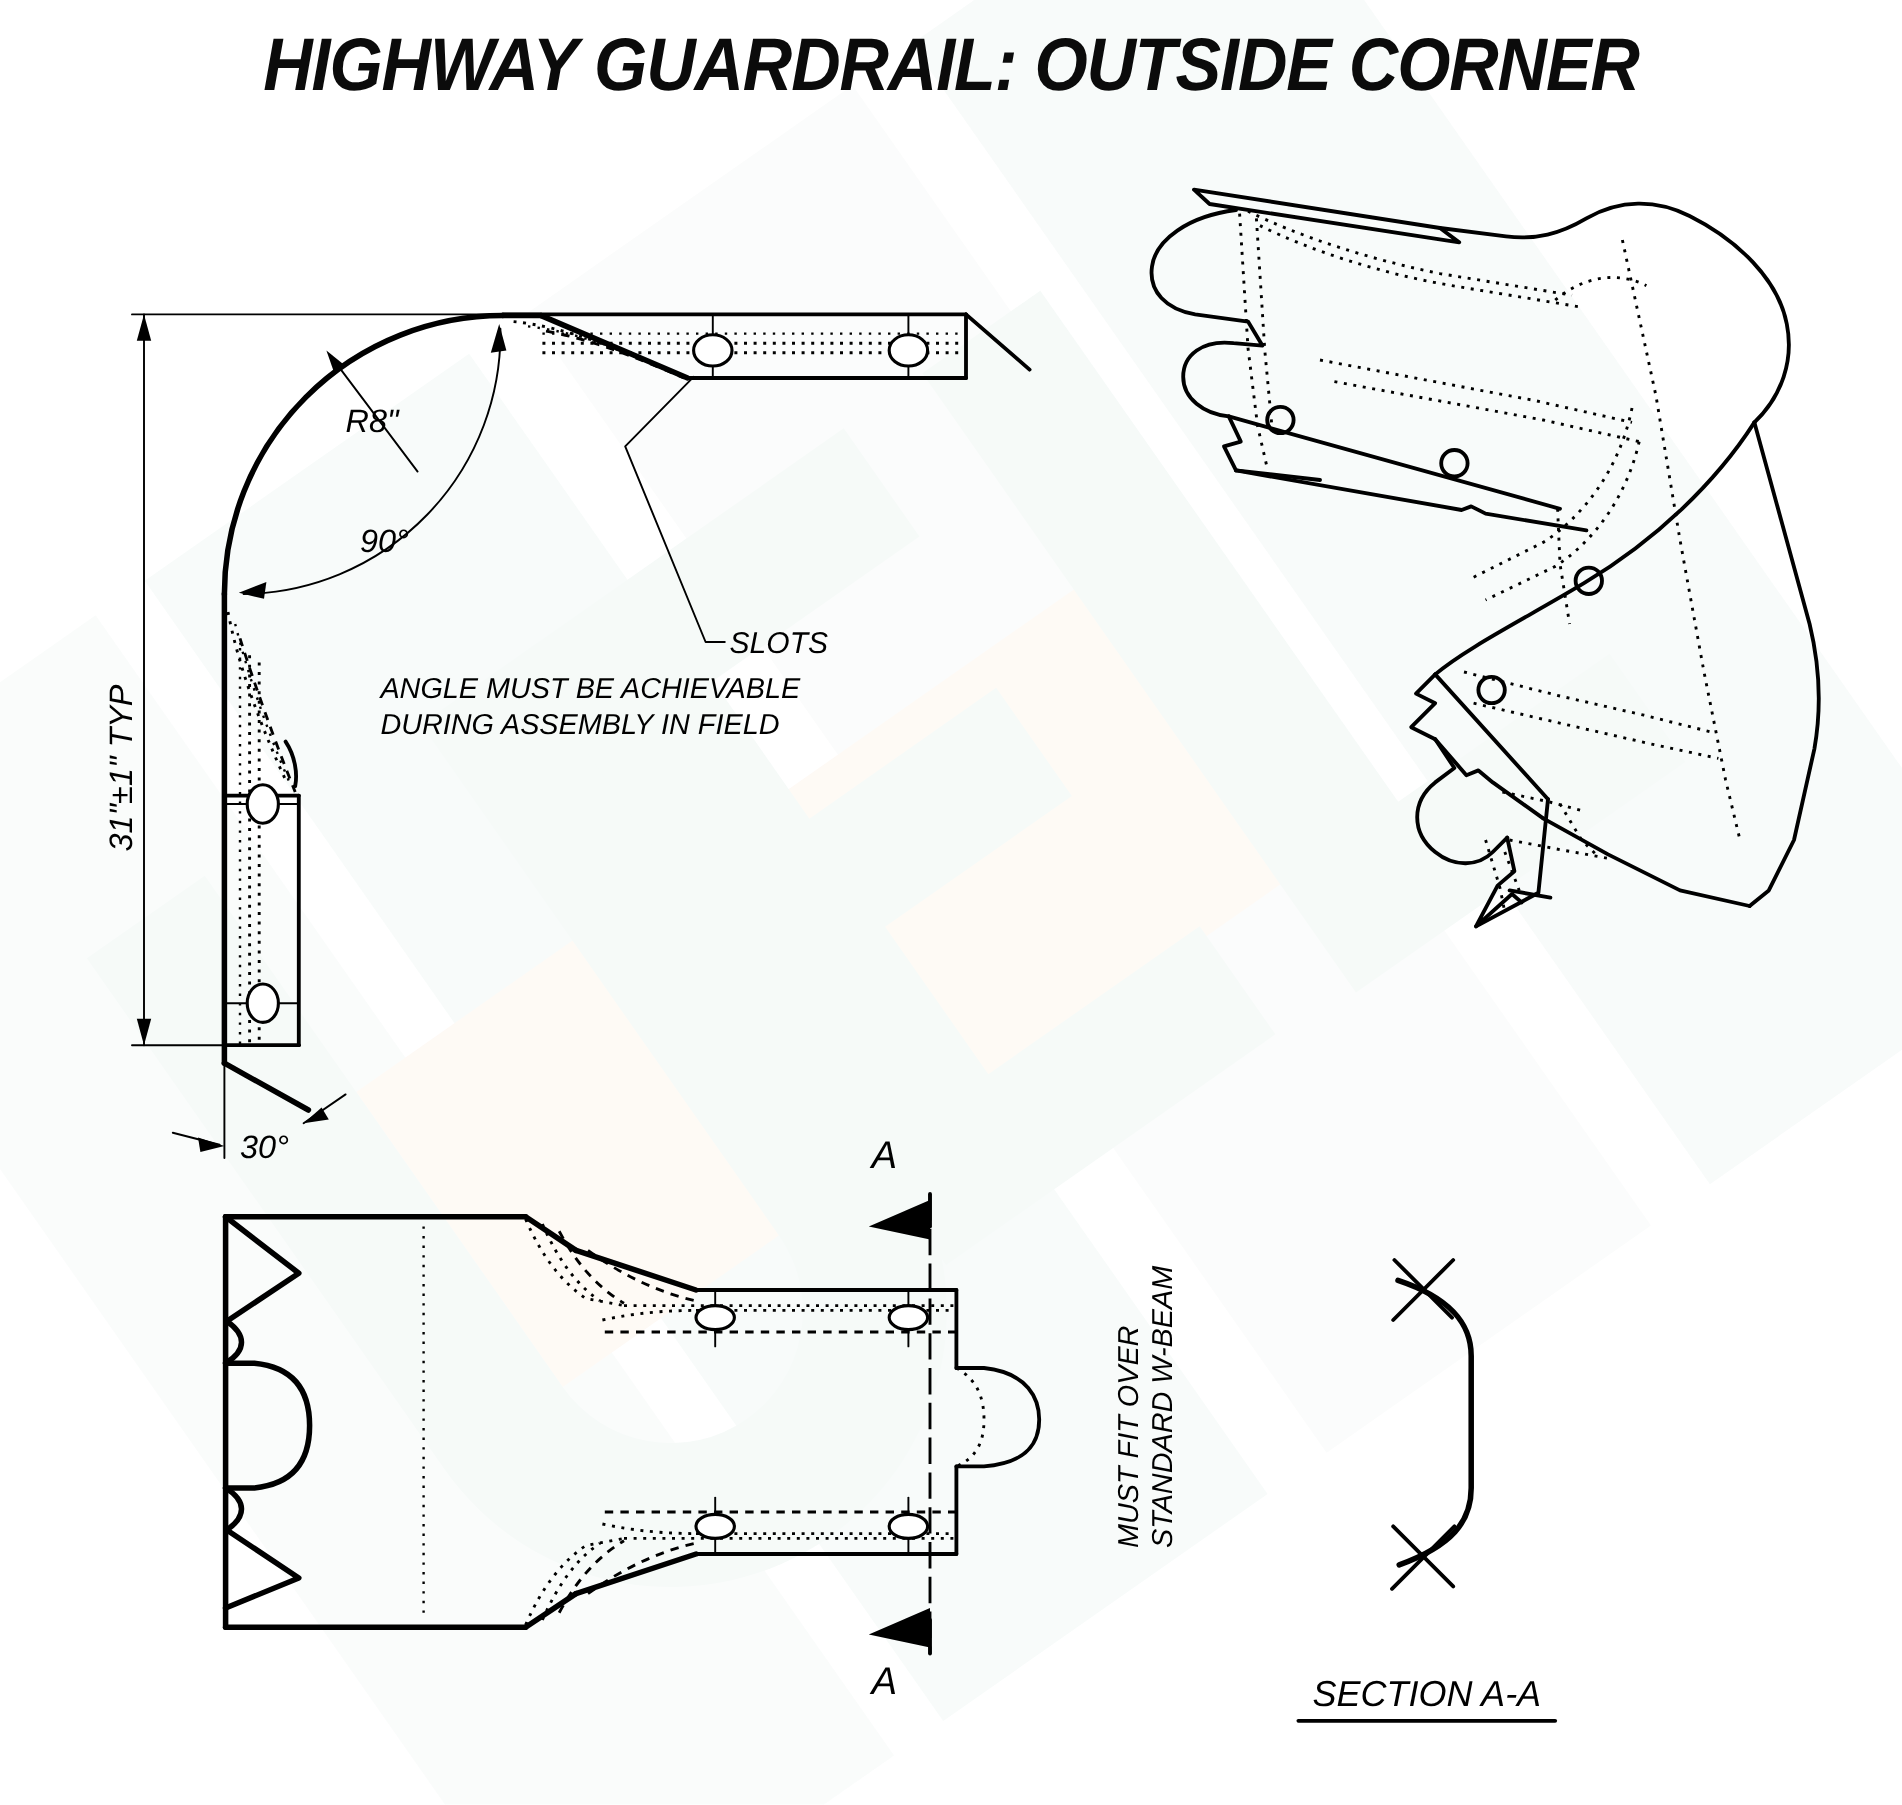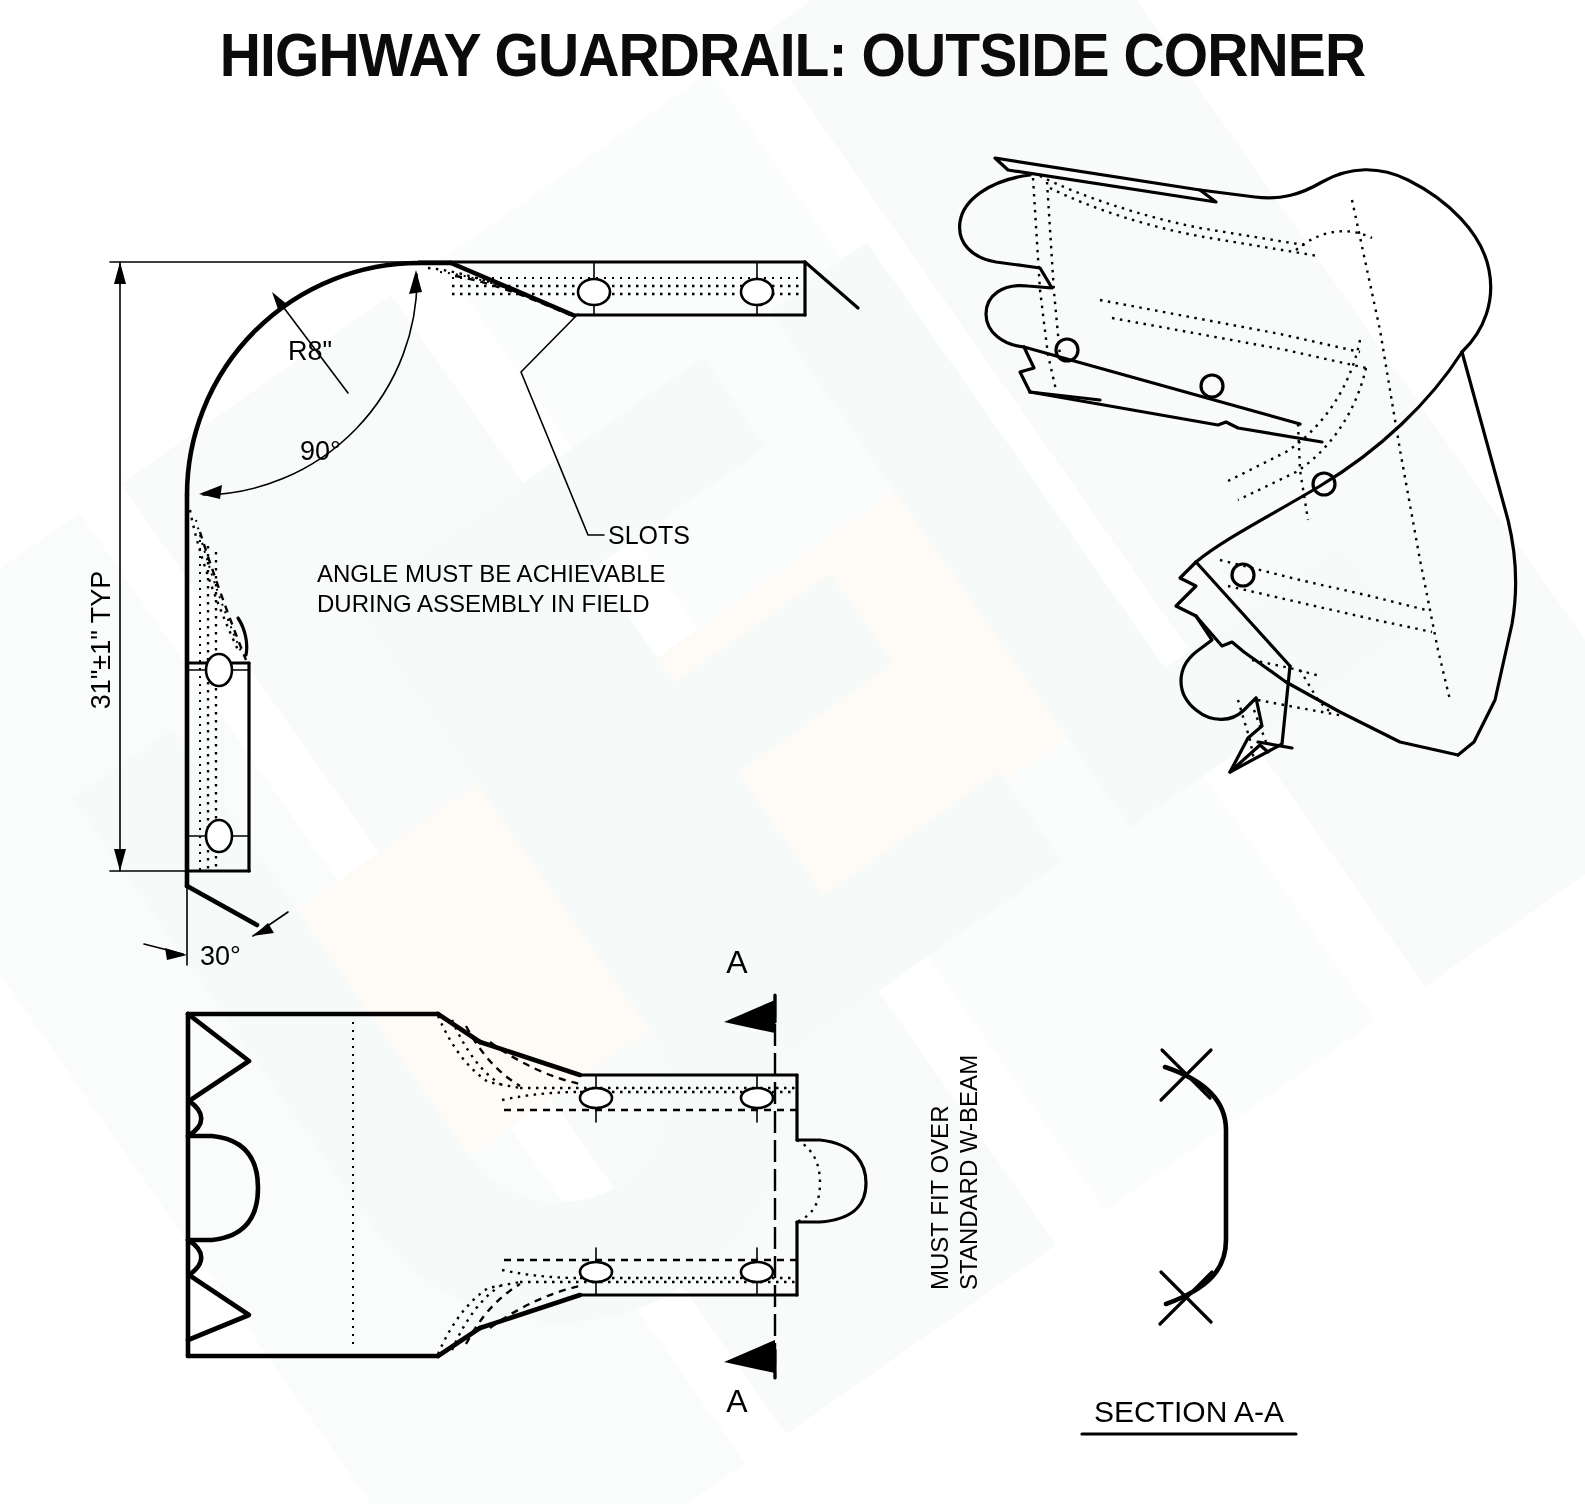--- a/index.html
+++ b/index.html
@@ -12,20 +12,21 @@
     height: 1504px;
     position: relative;
     overflow: hidden;
     font-family: "Liberation Sans", sans-serif;
   }
   #sheet {
     position: absolute;
     inset: 0;
     width: 1585px;
     height: 1504px;
+    font-style: italic;
   }
   #title {
     position: absolute;
     top: 22px;
     left: 0;
     width: 1585px;
     text-align: center;
     font-family: "Liberation Sans", sans-serif;
     font-weight: 700;
     font-size: 62px;

